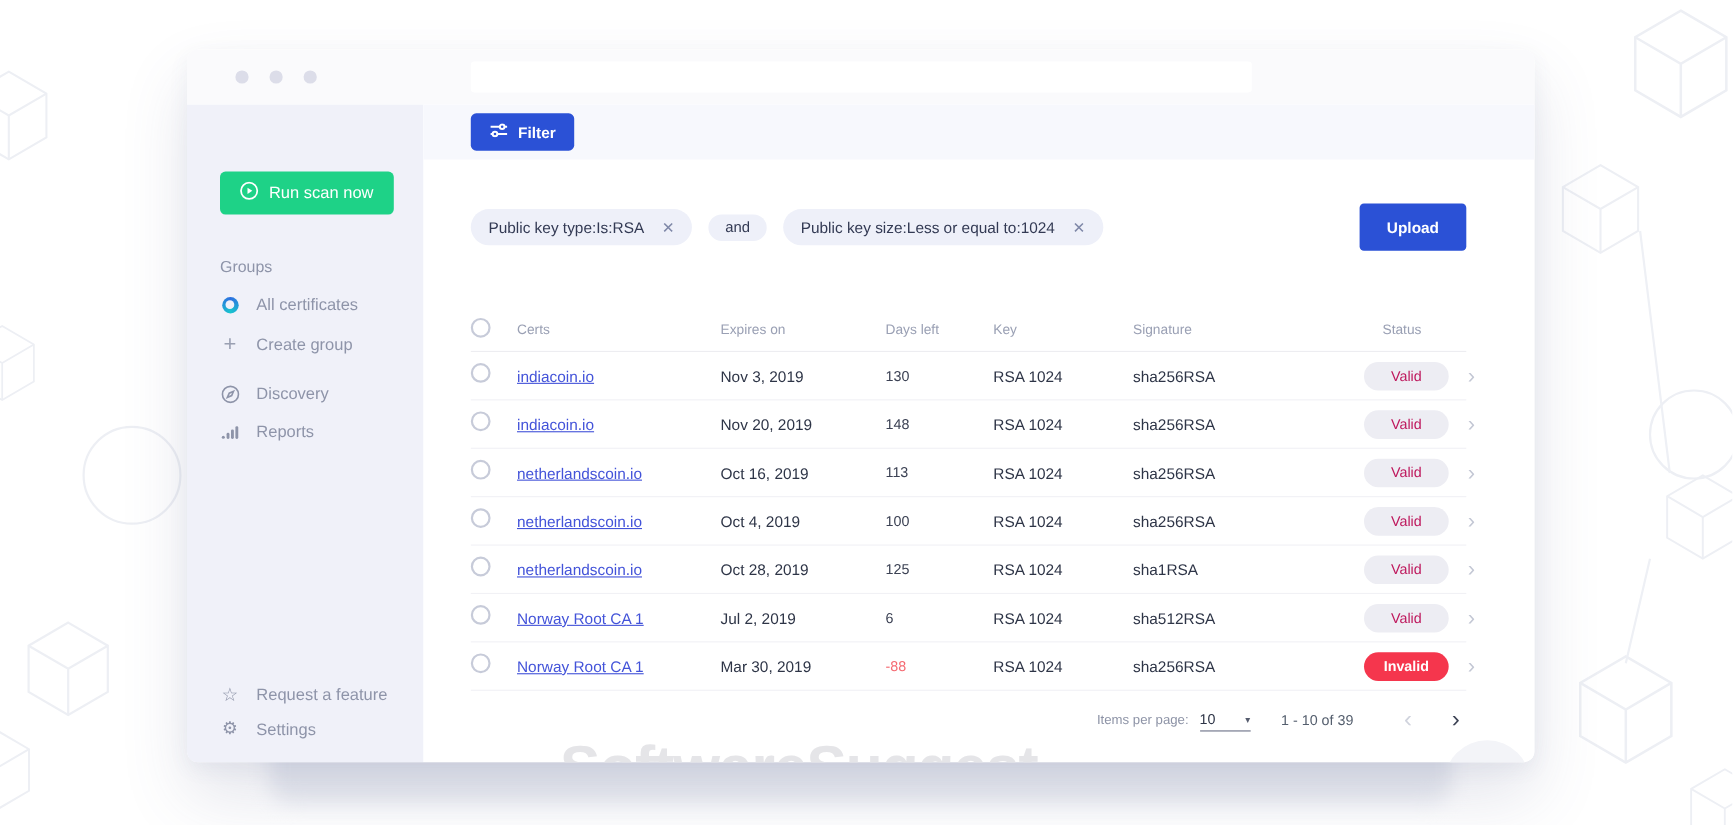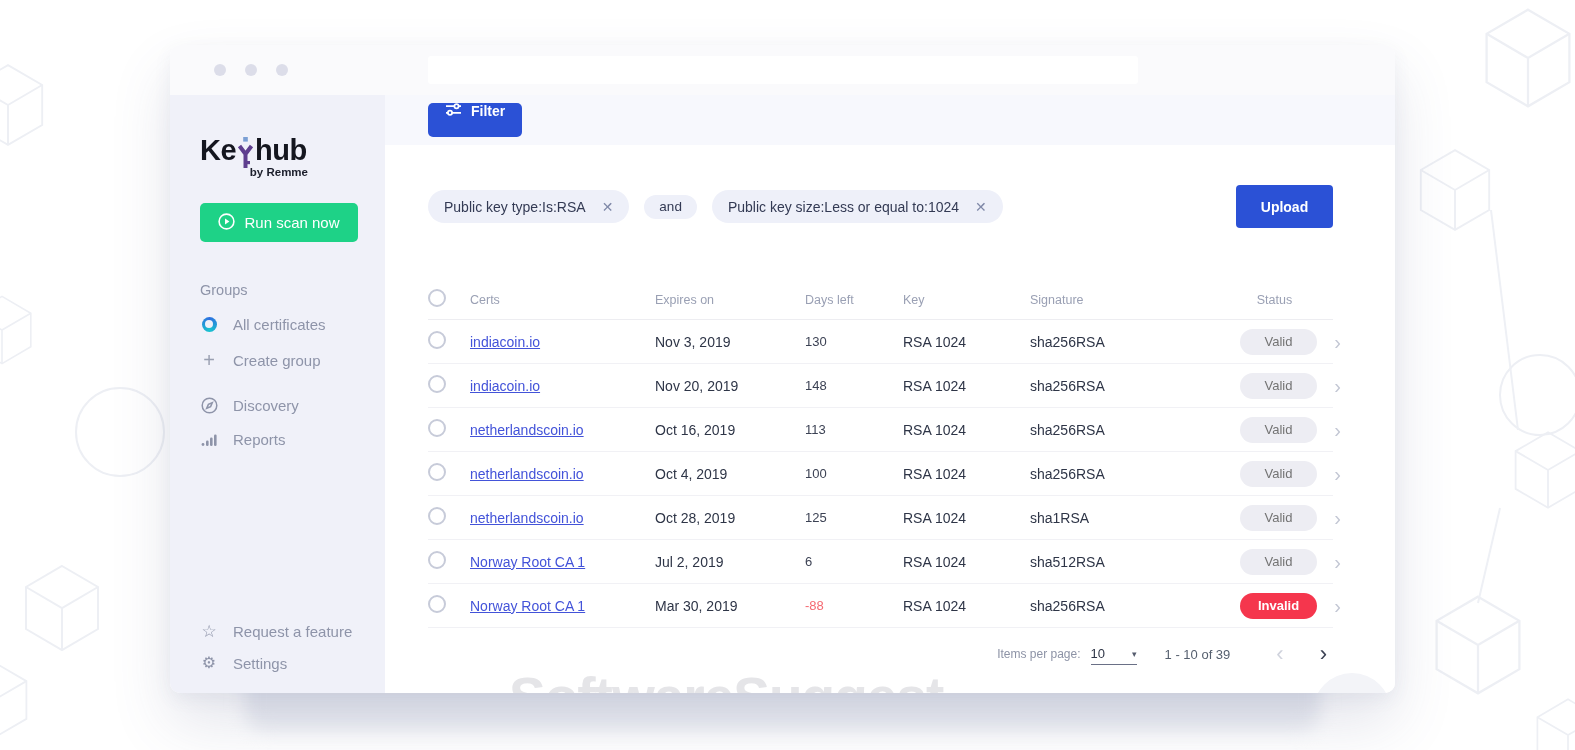--- a/index.html
+++ b/index.html
@@ -54,21 +54,21 @@
   .plus-ico{font-size:20px;color:#9aa0b2;line-height:1;}
   .sidebar-spacer{flex:1;}
   .bottom-nav .nav-item{height:32px;}
   .gear-glyph{font-size:16px;color:#8e94a9;line-height:1;}
   .star-glyph{font-size:17px;color:#8e94a9;line-height:1;}
 
   
   .main{flex:1;position:relative;background:#fff;display:flex;flex-direction:column;min-width:0;}
   .topband{height:50px;background:#f7f8fd;display:flex;align-items:center;padding-left:43px;flex:0 0 auto;}
   .filter-btn{height:34px;background:var(--accent-blue);color:#fff;border:none;border-radius:5px;font-weight:bold;
-    font-size:14px;font-family:inherit;display:flex;gap:9px;padding:0 17px;cursor:pointer;}
+    font-size:14px;font-family:inherit;display:flex;align-items:center;gap:9px;padding:0 17px;cursor:pointer;}
 
   .content{flex:1;position:relative;padding:40px 62px 0 43px;}
 
   .chips-row{display:flex;align-items:center;gap:15px;}
   .chip{background:#eef0f9;border-radius:17px;height:33px;display:flex;align-items:center;padding:0 16px;
     font-size:14px;color:#333a54;gap:16px;}
   .chip .close{color:#7f88a8;font-size:14px;cursor:pointer;line-height:1;}
   .connector{background:#eef0f9;border-radius:16px;height:24px;padding:0 15px;font-size:13.5px;color:#333a54;display:flex;align-items:center;}
   .upload-btn{margin-left:auto;width:97px;height:43px;background:var(--accent-blue);color:#fff;border:none;border-radius:4px;
     font-weight:bold;font-size:14px;font-family:inherit;cursor:pointer;}
@@ -78,21 +78,21 @@
   .thead{height:40px;border-bottom:1px solid #ededf1;color:#9aa0b4;font-size:12.5px;}
   .trow{height:44px;border-bottom:1px solid #f1f1f5;}
   .circle{width:18px;height:18px;border:2px solid #c7cbd9;border-radius:50%;display:inline-block;cursor:pointer;}
   .cell.name{color:var(--link-blue);font-size:14px;text-decoration:underline;cursor:pointer;}
   .cell.date,.cell.key,.cell.sig{color:#2e3547;font-size:14px;}
   .cell.days{color:#3c4254;font-size:13px;}
   .cell.days.negative{color:var(--days-red);}
   .cell.status,.hcell.status{display:flex;justify-content:center;}
   .status-pill{min-width:77px;height:26px;border-radius:14px;display:flex;align-items:center;justify-content:center;
     font-size:13px;padding:0 14px;}
-  .status-pill.valid{background:#ededf3;color:#737373;text-align:right;}
+  .status-pill.valid{background:#ededf3;color:#be185d;text-align:right;}
   .status-pill.invalid{background:var(--invalid-red);color:#fff;font-weight:bold;}
   .chev{color:#c3c7d4;font-size:20px;line-height:1;cursor:pointer;text-align:right;}
 
   .tfoot{display:flex;align-items:center;justify-content:flex-end;height:52px;position:relative;z-index:3;}
   .ipp-label{font-size:12px;color:#8d93a6;margin-right:10px;}
   .ipp-select{width:46px;border-bottom:1.5px solid #6a7086;display:flex;align-items:center;height:22px;cursor:pointer;margin-right:28px;}
   .ipp-value{font-size:13px;color:#2e3547;}
   .ipp-caret{margin-left:auto;font-size:9px;color:#555c6e;}
   .range-label{font-size:13px;color:#555f6e;margin-right:46px;}
   .pg{font-size:22px;line-height:1;cursor:pointer;}
@@ -139,34 +139,20 @@
     <div class="window-header">
       <span class="dot"></span>
       <span class="dot"></span>
       <span class="dot"></span>
       <div class="address-bar"></div>
     </div>
 
     <div class="window-body">
 
       <aside class="sidebar">
-        <div class="logo-wrap">
-          <div class="logo">
-            <span>Ke</span>
-            <span class="key-glyph">
-              <svg width="17" height="34" viewBox="0 0 17 34">
-                <rect x="6.2" y="0" width="4.6" height="4.6" fill="#7b9fd4"></rect>
-                <path d="M2.5 9 L8.5 17 M14.5 9 L8.5 17 M8.5 17 L8.5 31" stroke="#5f3f8f" stroke-width="4" fill="none" stroke-linecap="butt"></path>
-                <rect x="8.5" y="24" width="4.5" height="3.2" fill="#5f3f8f"></rect>
-              </svg>
-            </span>
-            <span>hub</span>
-          </div>
-          <div class="byline">by Remme</div>
-        </div>
 
         <button class="run-btn">
           <span class="ico">
             <svg width="17" height="17" viewBox="0 0 17 17">
               <circle cx="8.5" cy="8.5" r="7.4" fill="none" stroke="#fff" stroke-width="1.6"></circle>
               <path d="M7 5.6 L11.4 8.5 L7 11.4 Z" fill="#fff"></path>
             </svg>
           </span>
           <span>Run scan now</span>
         </button>

